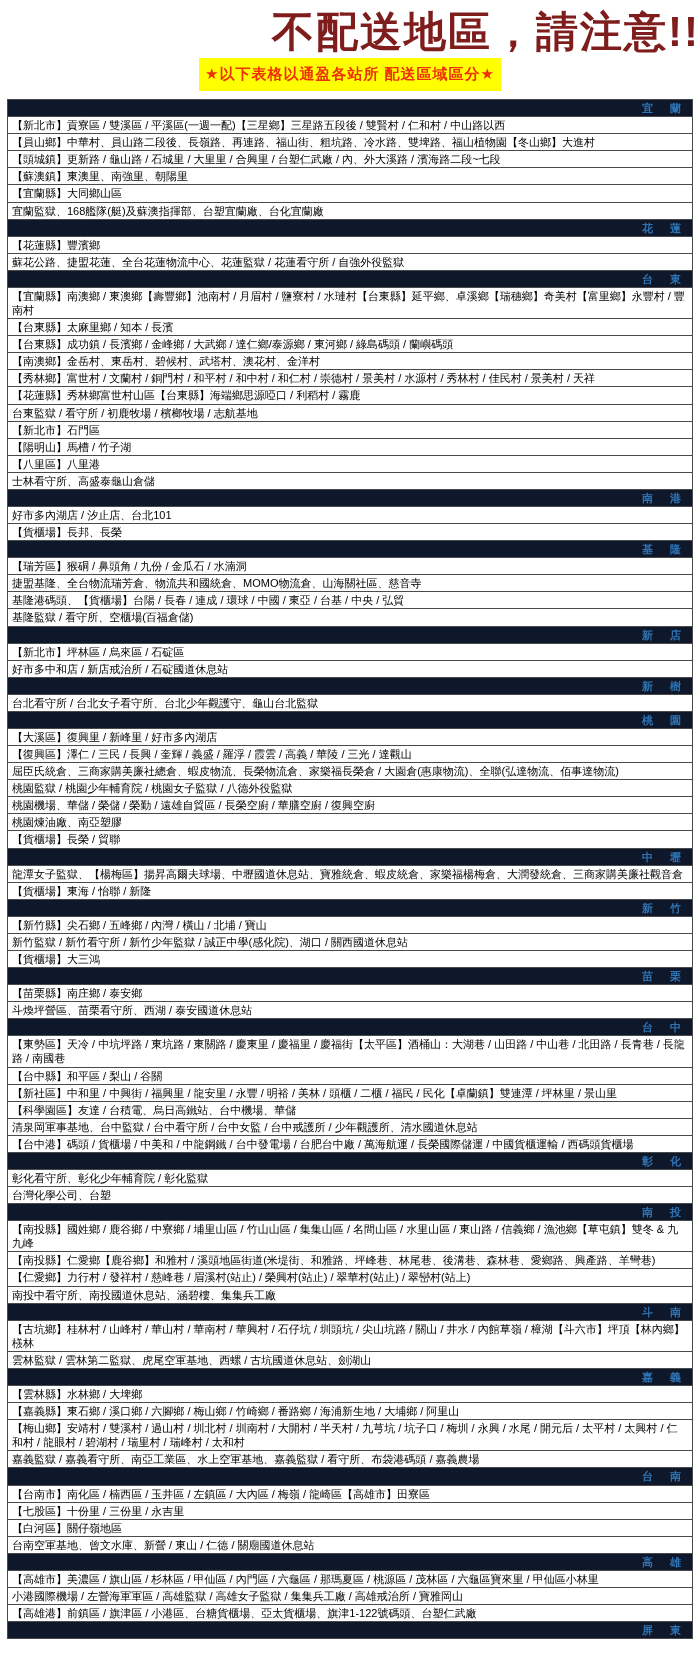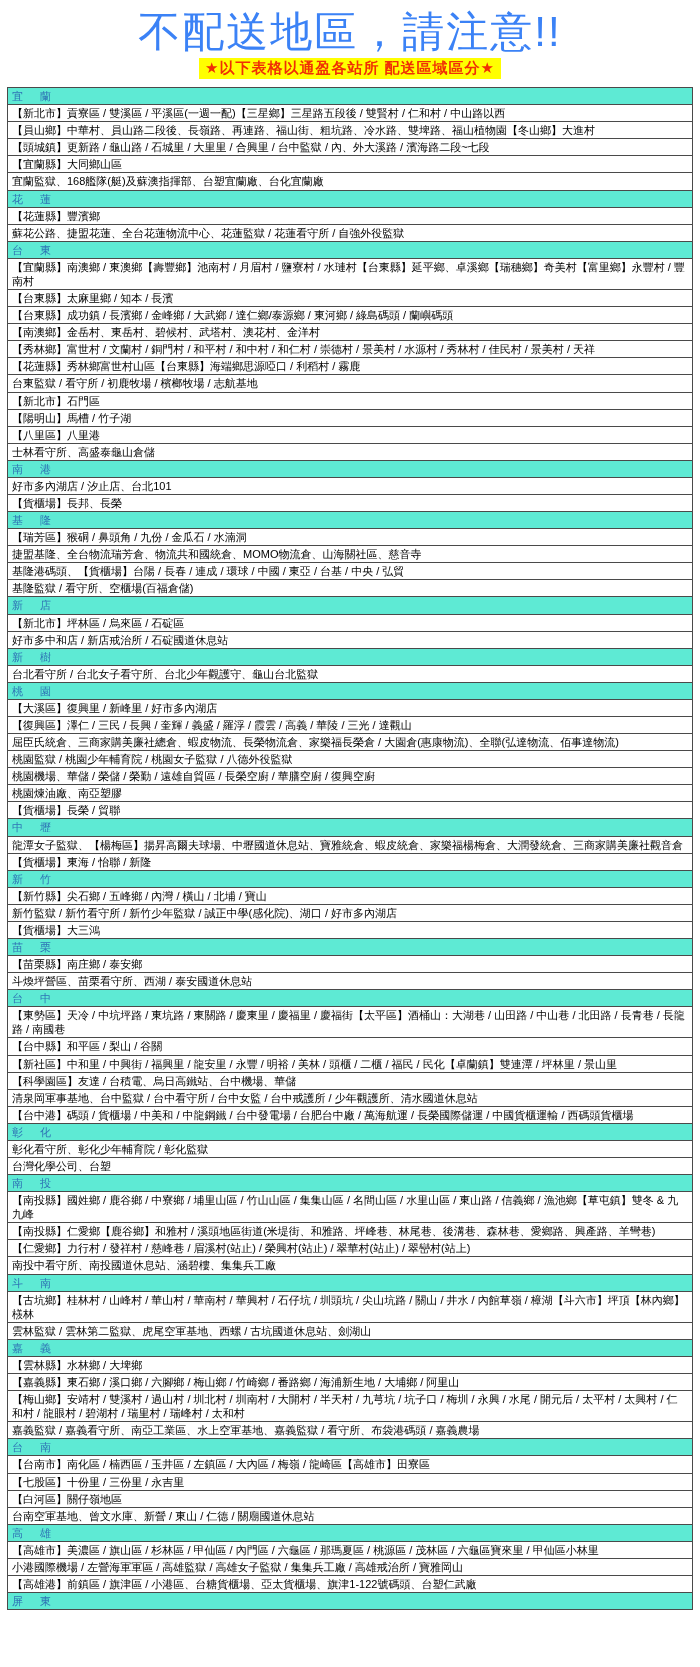--- a/index.html
+++ b/index.html
@@ -1,37 +1,37 @@
 <!DOCTYPE html>
 <html><head>
 <meta charset="utf-8">
 <style>
   html,body{margin:0;padding:0;background:#ffffff;}
   body{width:700px;font-family:"Liberation Sans","DejaVu Sans",sans-serif;color:#000;}
   .page{width:700px;}
 
   .main-title{
-    text-align:center;font-size:42px;font-weight:normal;color:#3b82f6;
+    text-align:right;font-size:42px;font-weight:bold;color:#7f1d1d;
     margin:10px 0 4px 0;letter-spacing:2px;line-height:1.05;
   }
   .subtitle-wrap{text-align:center;margin:0 0 8px 0;}
   .subtitle{
     display:inline-block;background:#ffff00;color:#f03005;font-weight:bold;
-    font-size:15px;padding:1px 6px;letter-spacing:1px;
+    font-size:15px;padding:7px 6px;letter-spacing:1px;
   }
 
   table.region-table{
     width:686px;margin:0 7px;border-collapse:collapse;table-layout:fixed;
   }
   table.region-table td{
     border:1px solid #4a4a4a;font-size:11px;line-height:1.28;
     padding:1px 4px;word-break:break-all;
   }
   td.section-header{
-    background:#5eead4;color:#2e74b5;font-weight:normal;text-align:left;
+    background:#0f172a;color:#2e74b5;font-weight:bold;text-align:right;
     font-size:13.5px;letter-spacing:7px;padding:2px 0;
   }
 </style>
 </head>
 <body>
 
 <div class="page">
 
   <div class="main-title">不配送地區，請注意!!</div>
 
@@ -44,21 +44,24 @@
         <tr>
           <td class="section-header">宜 蘭</td>
         </tr>
         <tr>
           <td>【新北市】貢寮區 / 雙溪區 / 平溪區(一週一配)【三星鄉】三星路五段後 / 雙賢村 / 仁和村 / 中山路以西</td>
         </tr>
         <tr>
           <td>【員山鄉】中華村、員山路二段後、長嶺路、再連路、福山街、粗坑路、冷水路、雙埤路、福山植物園【冬山鄉】大進村</td>
         </tr>
         <tr>
-          <td>【頭城鎮】更新路 / 龜山路 / 石城里 / 大里里 / 合興里 / 台中監獄 / 內、外大溪路 / 濱海路二段~七段</td>
+          <td>【頭城鎮】更新路 / 龜山路 / 石城里 / 大里里 / 合興里 / 台塑仁武廠 / 內、外大溪路 / 濱海路二段~七段</td>
+        </tr>
+        <tr>
+          <td>【蘇澳鎮】東澳里、南強里、朝陽里</td>
         </tr>
         <tr>
           <td>【宜蘭縣】大同鄉山區</td>
         </tr>
         <tr>
           <td>宜蘭監獄、168艦隊(艇)及蘇澳指揮部、台塑宜蘭廠、台化宜蘭廠</td>
         </tr>
         <tr>
           <td class="section-header">花 蓮</td>
         </tr>
@@ -176,21 +179,21 @@
         <tr>
           <td>【貨櫃場】東海 / 怡聯 / 新隆</td>
         </tr>
         <tr>
           <td class="section-header">新 竹</td>
         </tr>
         <tr>
           <td>【新竹縣】尖石鄉 / 五峰鄉 / 內灣 / 橫山 / 北埔 / 寶山</td>
         </tr>
         <tr>
-          <td>新竹監獄 / 新竹看守所 / 新竹少年監獄 / 誠正中學(感化院)、湖口 / 好市多內湖店</td>
+          <td>新竹監獄 / 新竹看守所 / 新竹少年監獄 / 誠正中學(感化院)、湖口 / 關西國道休息站</td>
         </tr>
         <tr>
           <td>【貨櫃場】大三鴻</td>
         </tr>
         <tr>
           <td class="section-header">苗 栗</td>
         </tr>
         <tr>
           <td>【苗栗縣】南庄鄉 / 泰安鄉</td>
         </tr>

